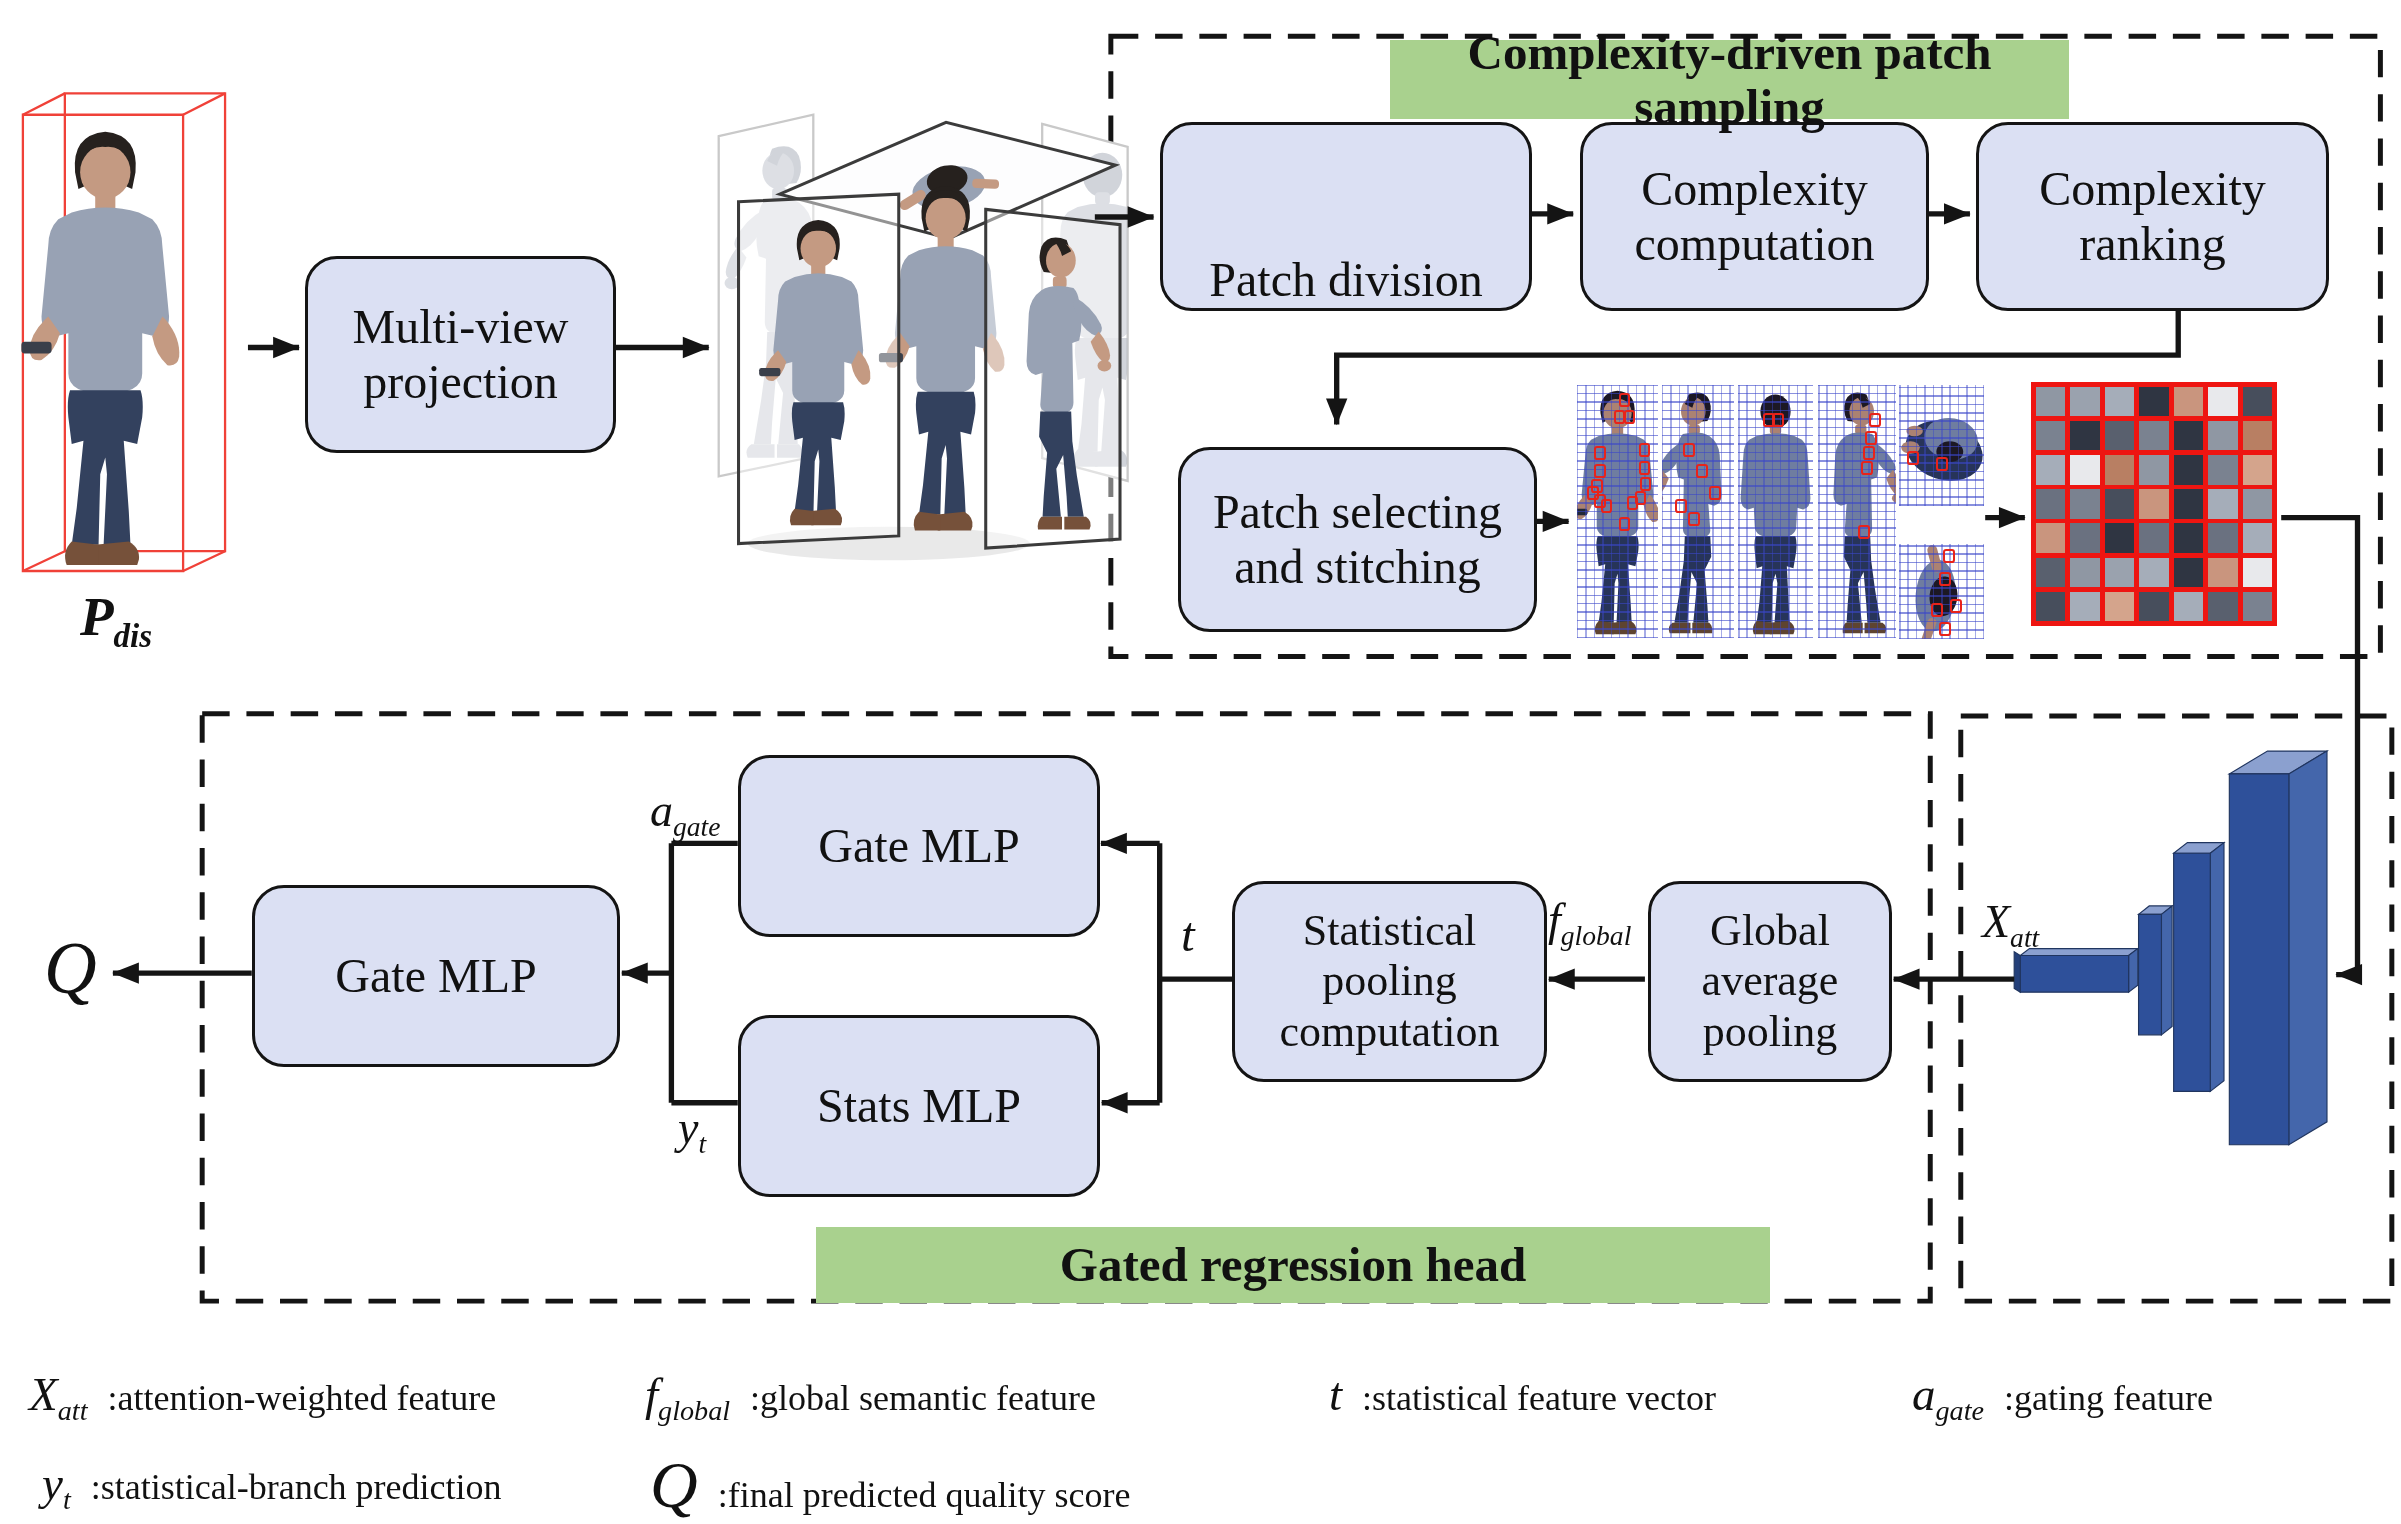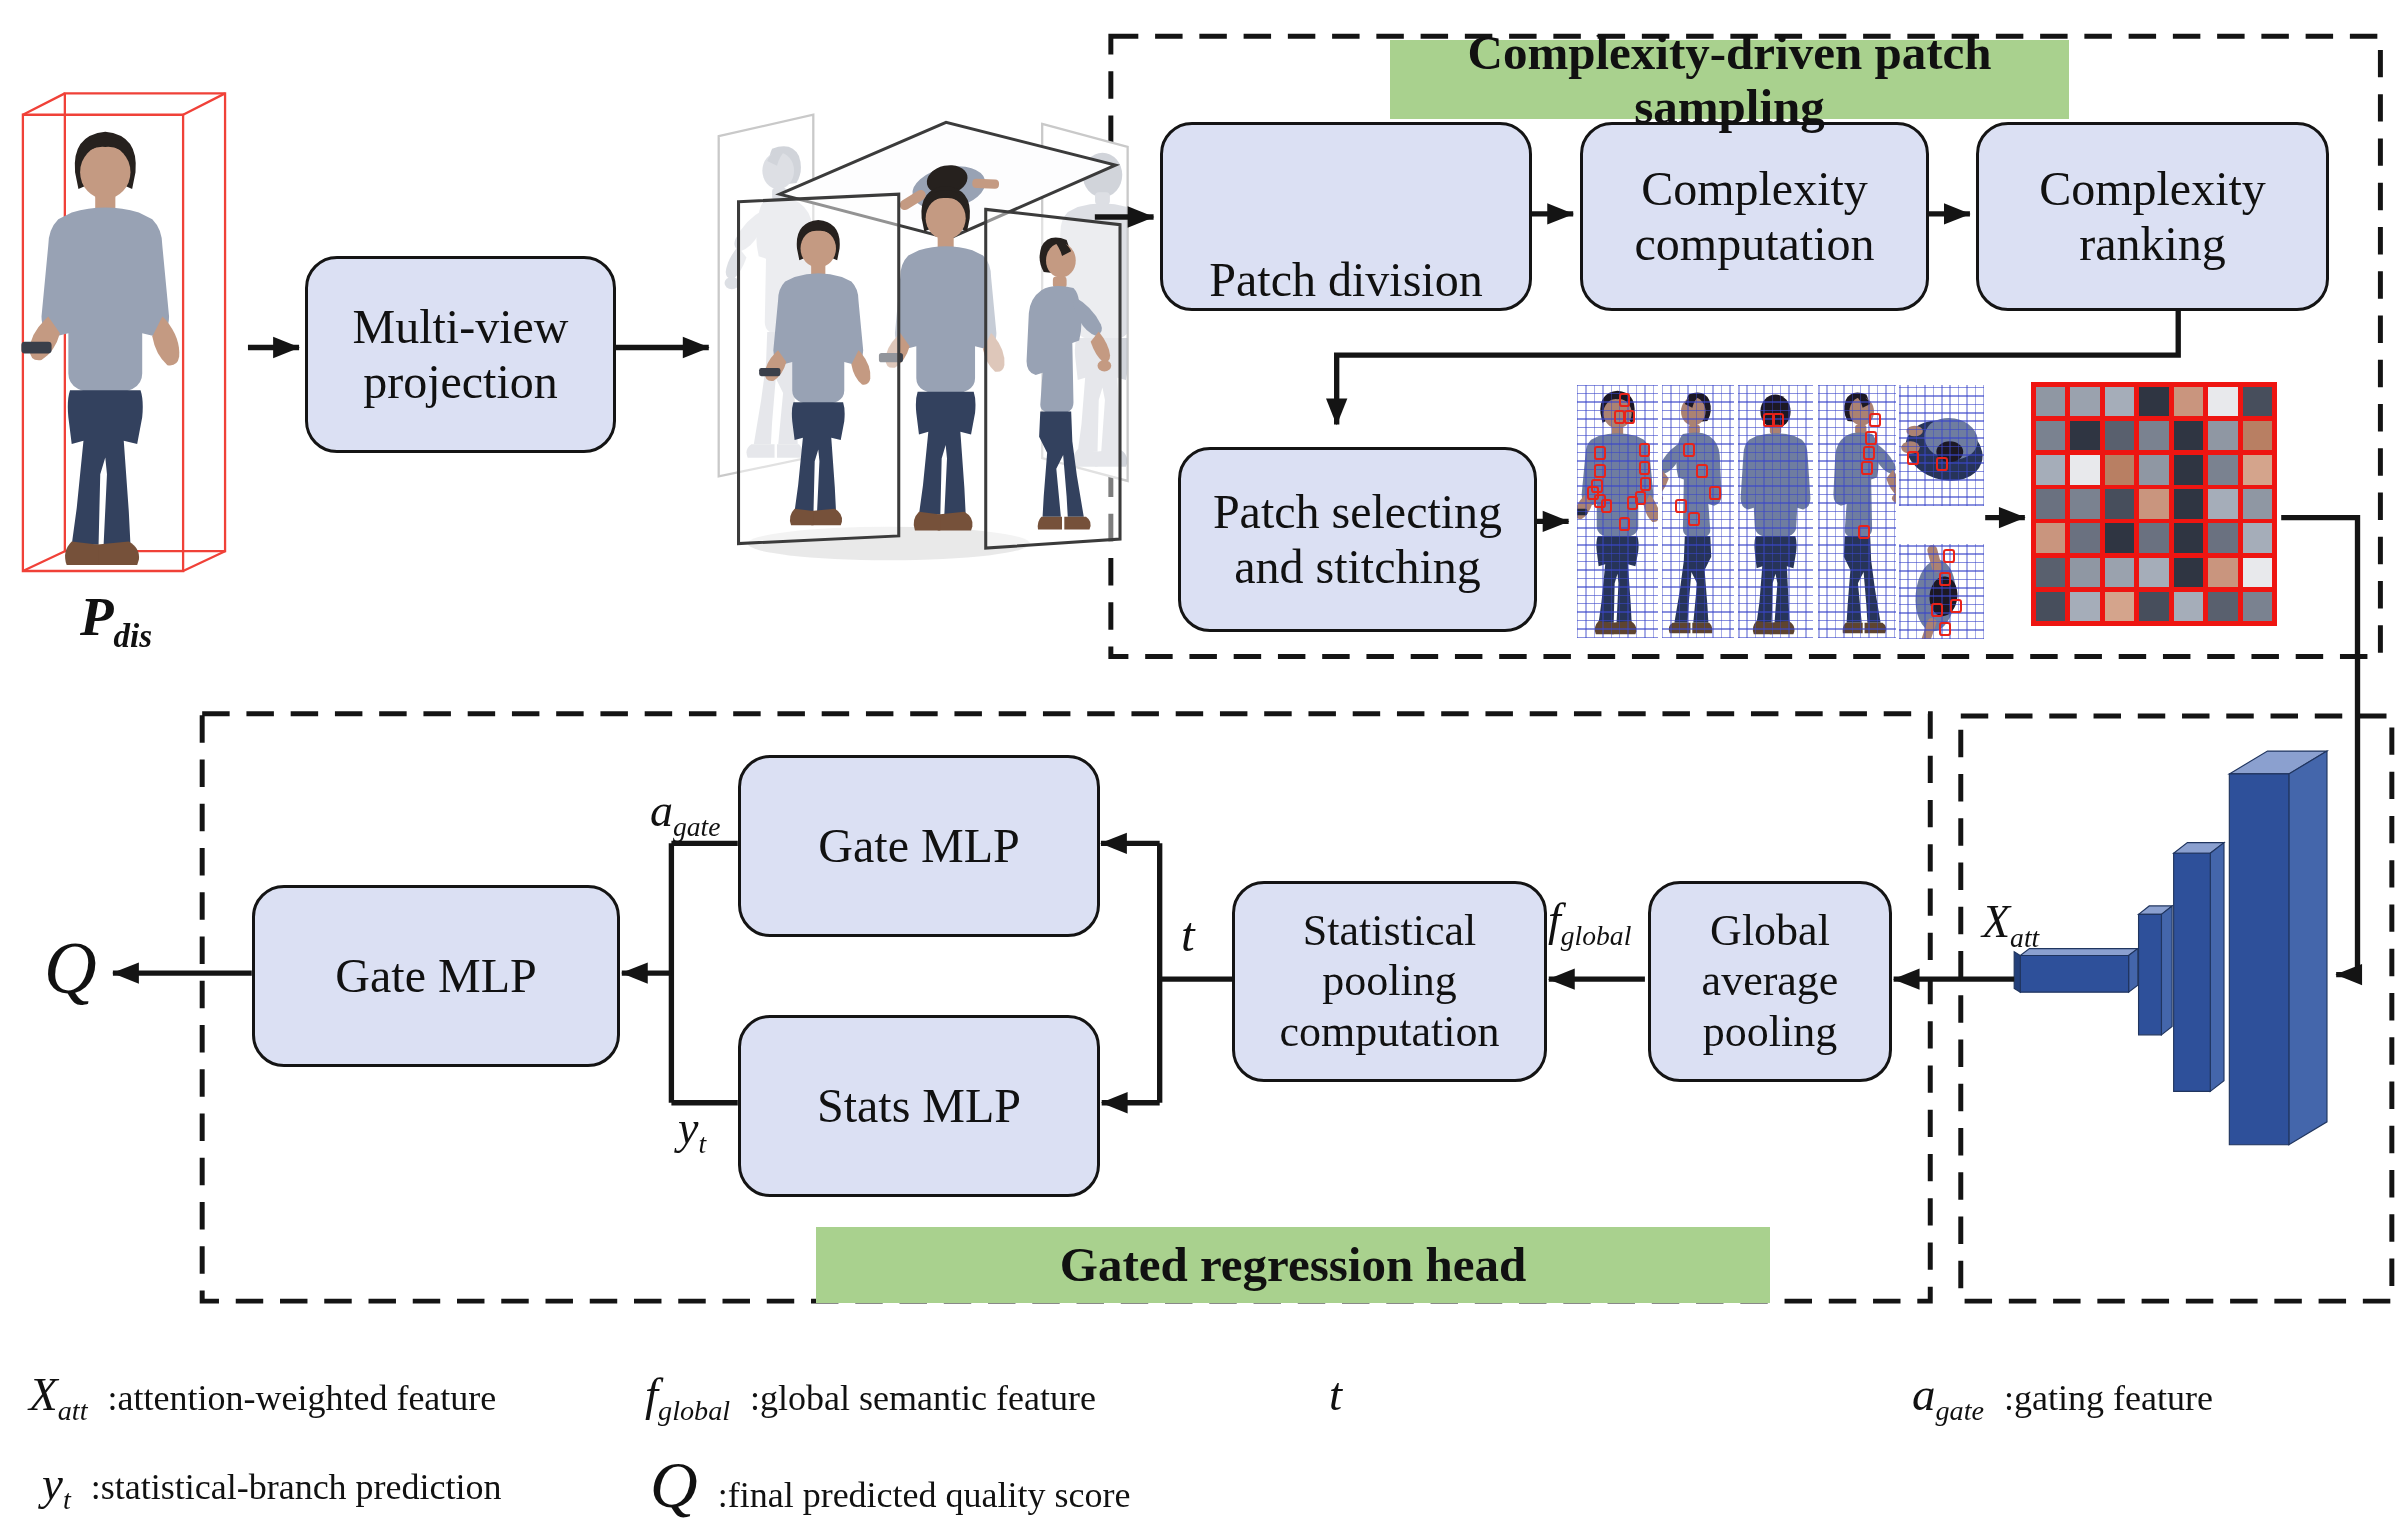--- a/index.html
+++ b/index.html
@@ -453,20 +453,21 @@
   <div class="legend-item" style="left:29px;top:1367px;">
     <span class="sym"><span>X</span><sub>att</sub></span>
     <span class="desc">:attention-weighted feature</span>
   </div>
   <div class="legend-item" style="left:645px;top:1367px;">
     <span class="sym"><span>f</span><sub>global</sub></span>
     <span class="desc">:global semantic feature</span>
   </div>
   <div class="legend-item" style="left:1329px;top:1367px;">
     <span class="sym"><span>t</span><sub></sub></span>
+    <span class="desc">:statistical feature vector</span>
   </div>
   <div class="legend-item" style="left:1912px;top:1367px;">
     <span class="sym"><span>a</span><sub>gate</sub></span>
     <span class="desc">:gating feature</span>
   </div>
   <div class="legend-item" style="left:42px;top:1456px;">
     <span class="sym"><span>y</span><sub>t</sub></span>
     <span class="desc">:statistical-branch prediction</span>
   </div>
   <div class="legend-item" style="left:650px;top:1447px;">

